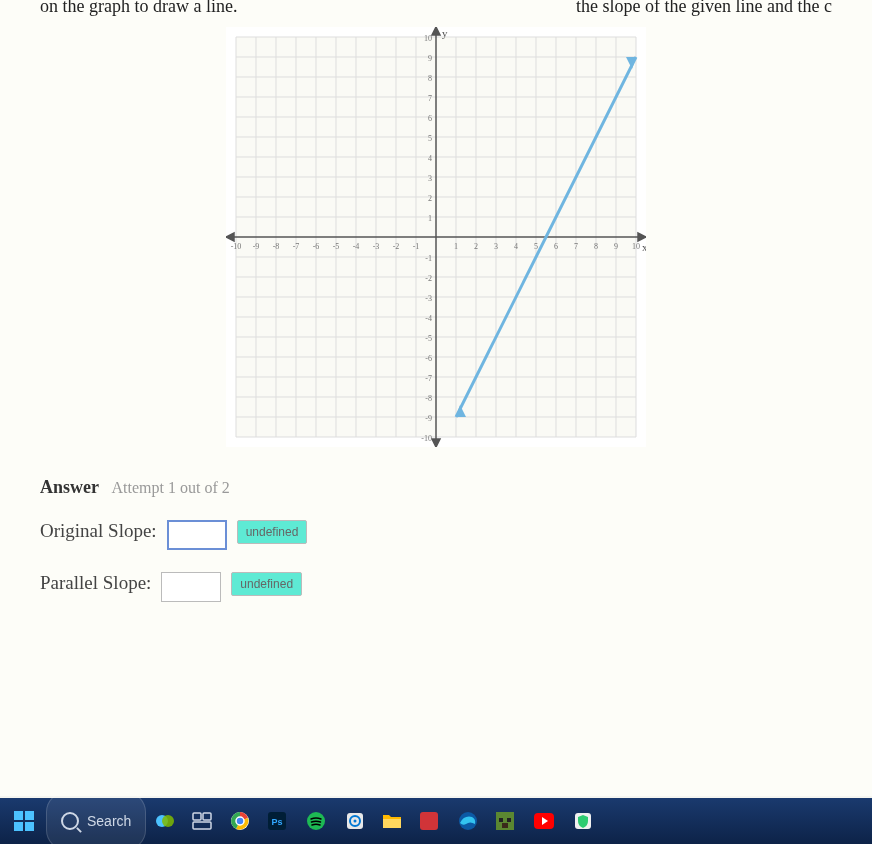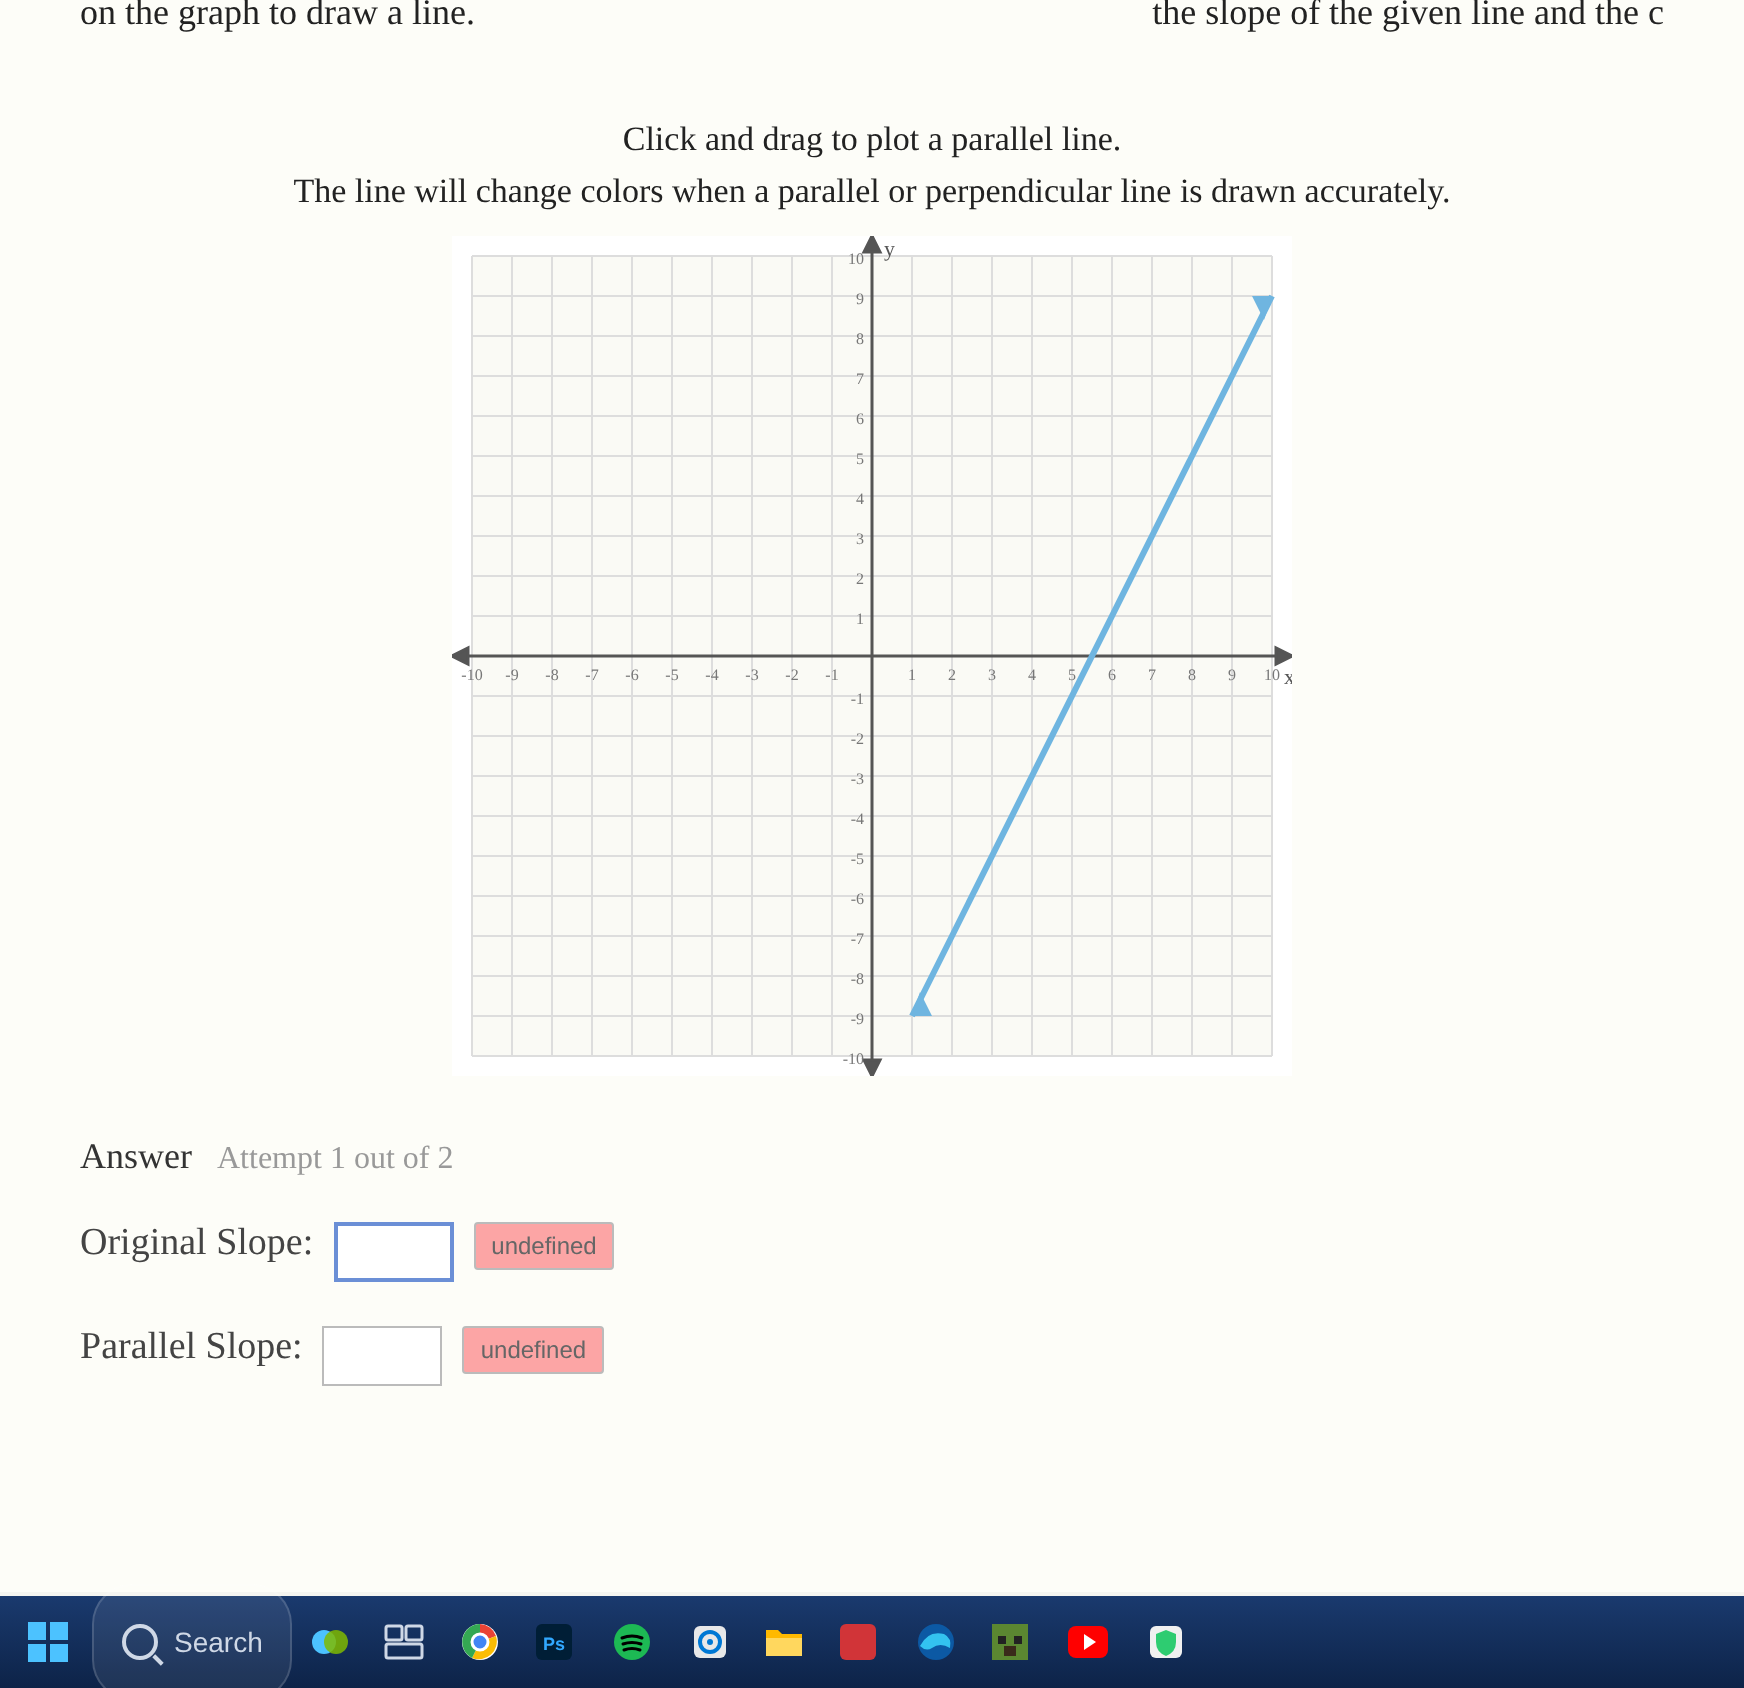--- a/index.html
+++ b/index.html
@@ -39,21 +39,21 @@
     margin-top: 10px;
   }
   svg.graph {
     background: #fff;
   }
   .answer-section {
     margin-top: 30px;
     font-size: 18px;
   }
   .answer-label {
-    font-weight: normal;
+    font-weight: bold;
     color: #333;
     display: inline;
     text-align: right;
   }
   .attempt {
     color: #999;
     font-size: 16px;
     margin-left: 8px;
   }
   .slope-row {
@@ -73,21 +73,21 @@
     background: #fff;
     font-size: 16px;
     text-align: center;
     box-sizing: border-box;
   }
   .slope-input.plain {
     border: 1px solid #bbb;
   }
   .undef-btn {
     border: 1px solid #bbb;
-    background: #fca5a5;
+    background: #5eead4;
     font-size: 12px;
     color: #666;
     padding: 4px 8px;
     border-radius: 2px;
     cursor: pointer;
   }
   .taskbar {
     position: absolute;
     bottom: 0;
     left: 0;
@@ -147,24 +147,20 @@
 </head>
 <body>
 
 <div class="page">
 
   <div class="top-text">
     <span>on the graph to draw a line.</span>
     <span style="float:right">the slope of the given line and the c</span>
   </div>
 
-  <div class="instructions">
-    <div>Click and drag to plot a parallel line.</div>
-    <div>The line will change colors when a parallel or perpendicular line is drawn accurately.</div>
-  </div>
 
   <div class="graph-wrap">
     <svg class="graph" width="420" height="420" viewBox="0 0 420 420">
 
       <rect x="10" y="10" width="400" height="400" fill="#fafaf5"></rect>
 
       <g stroke="#ddd" stroke-width="1">
         <line x1="10" y1="10" x2="10" y2="410"></line>
           <line x1="30" y1="10" x2="30" y2="410"></line>
           <line x1="50" y1="10" x2="50" y2="410"></line>

